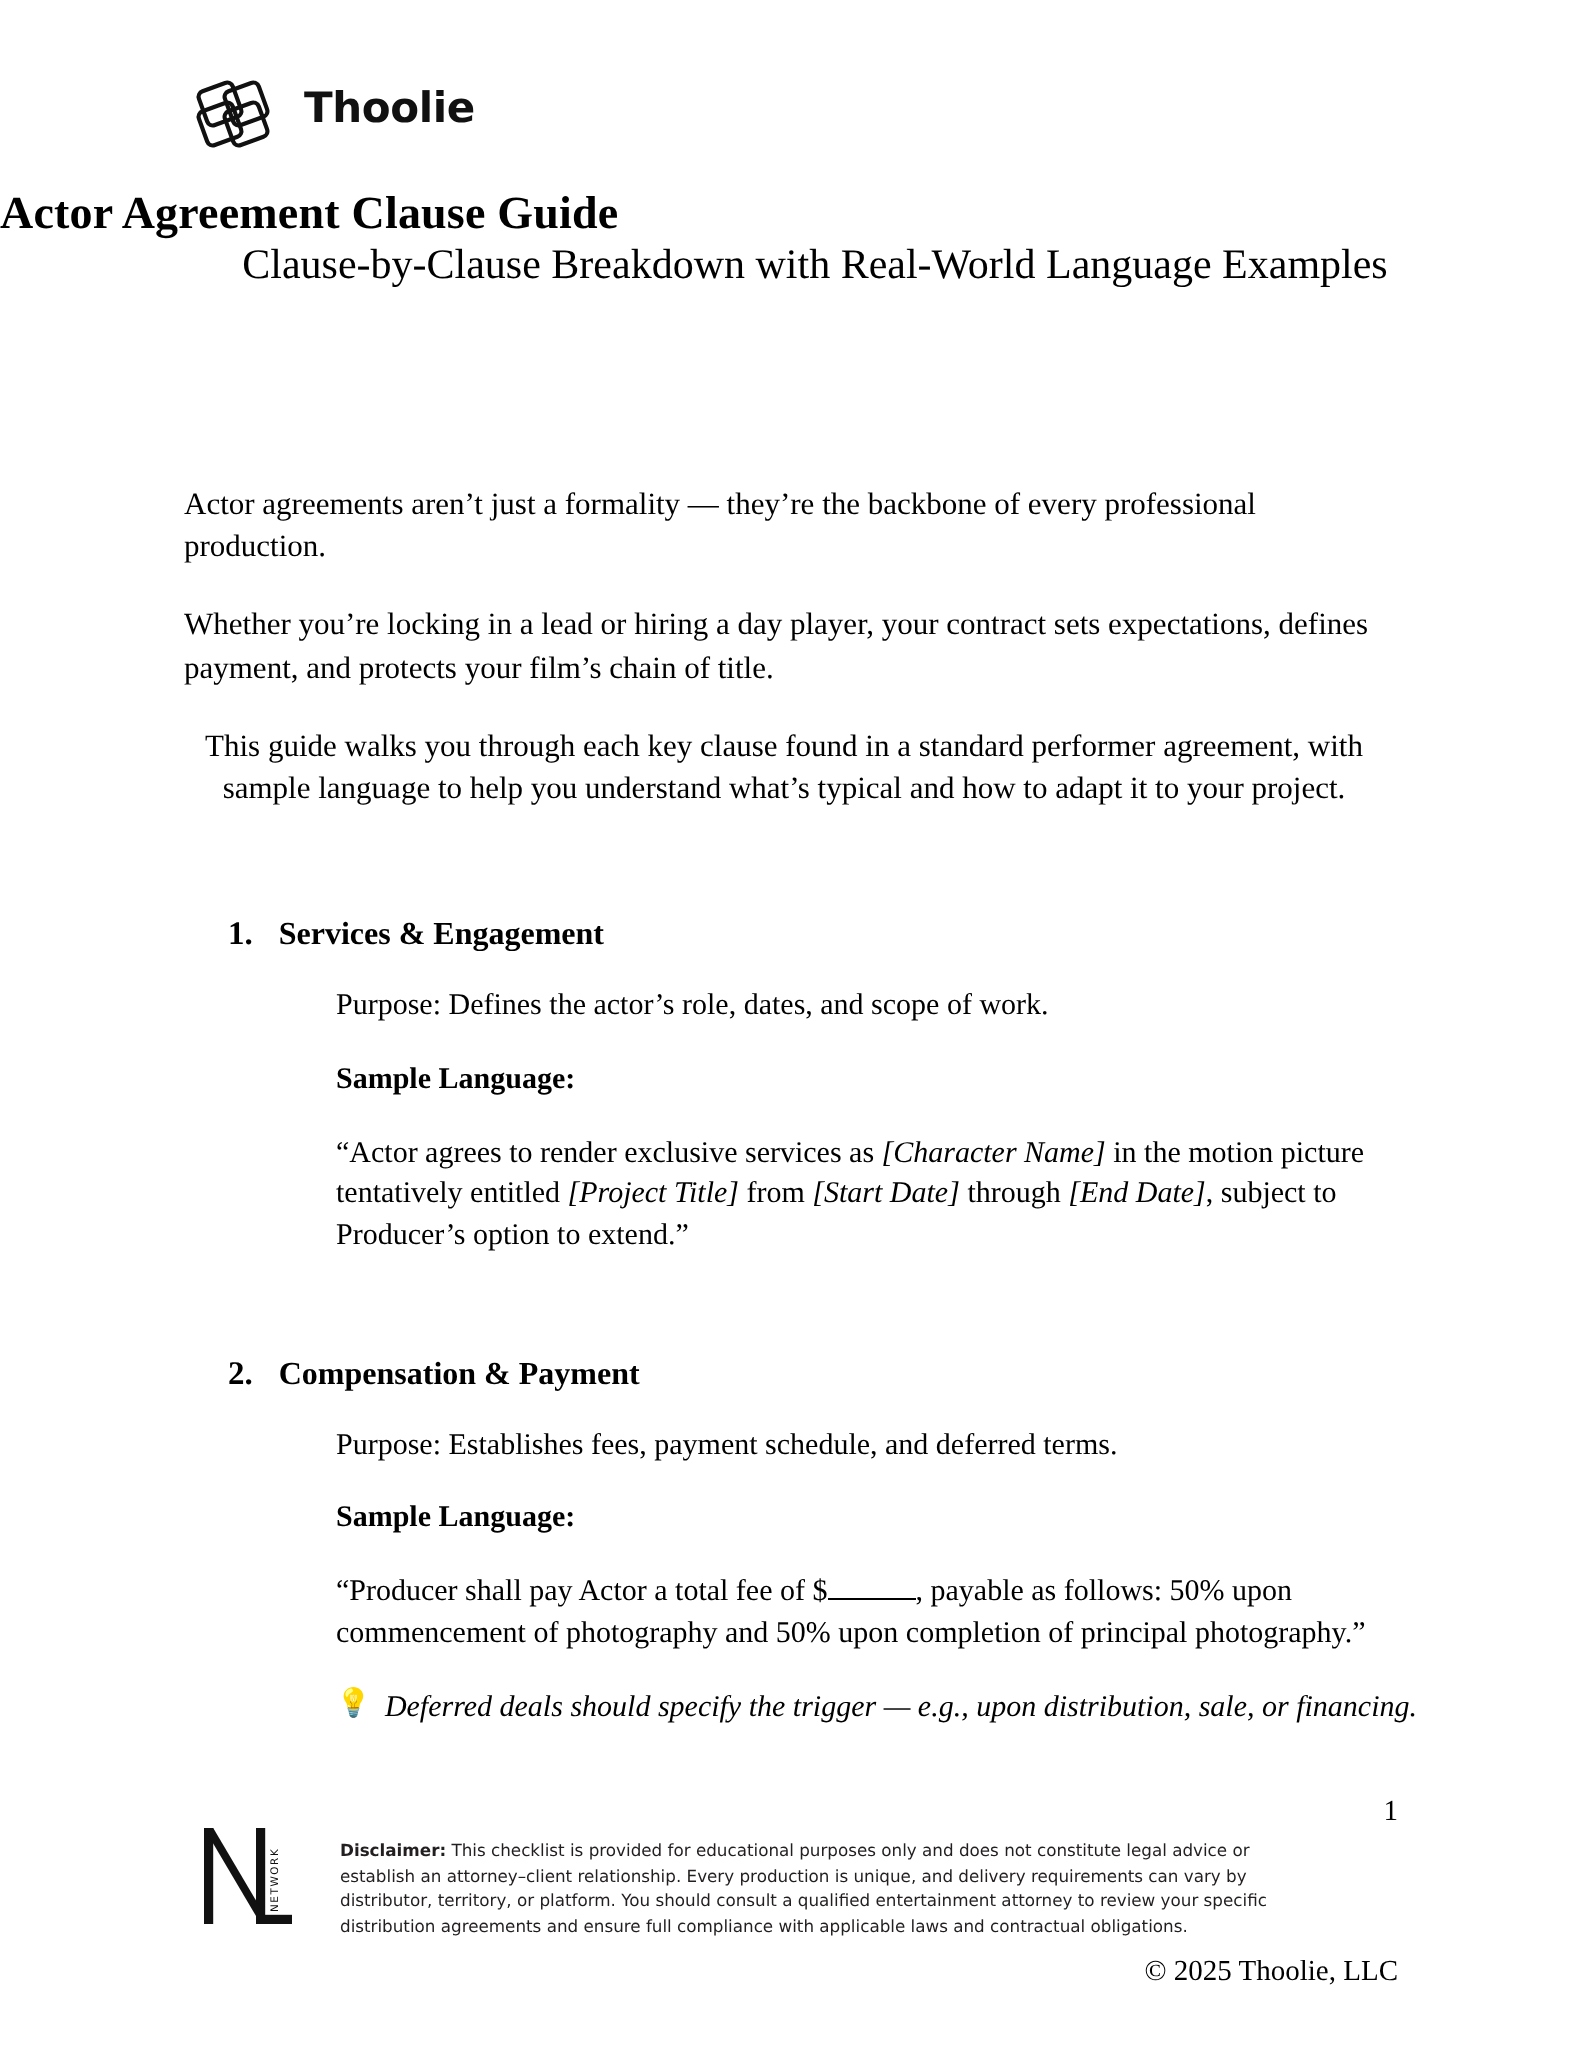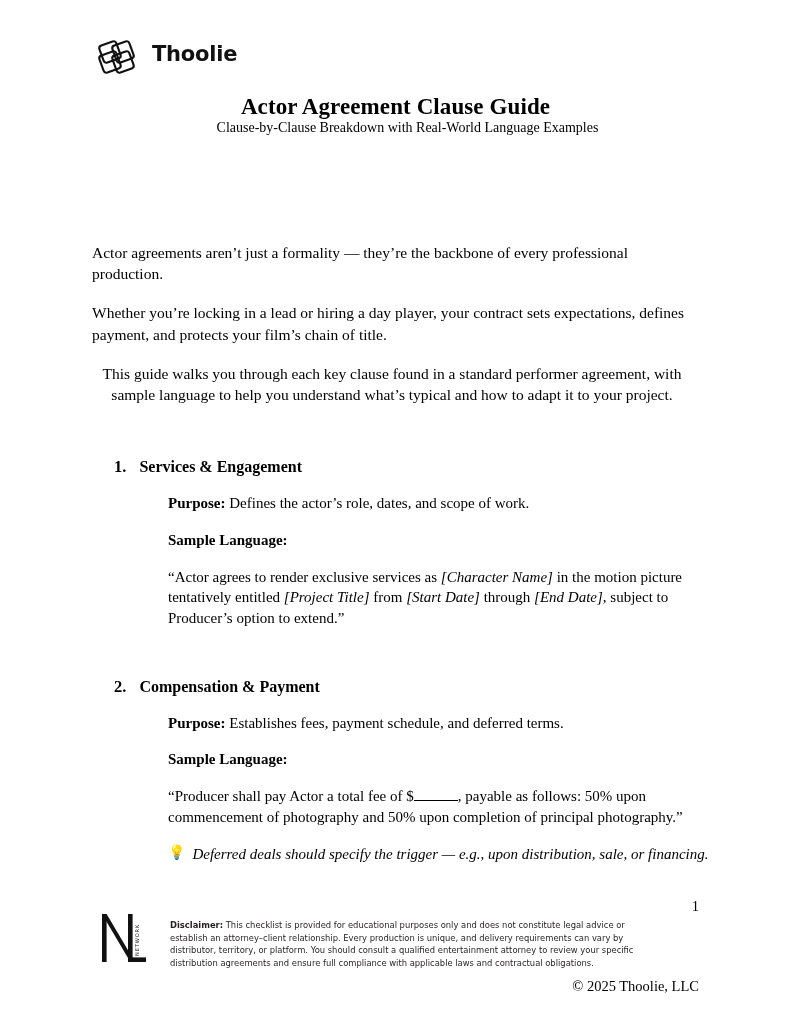--- a/index.html
+++ b/index.html
@@ -43,32 +43,32 @@
     letter-spacing: -0.2px;
     color: #111111;
   }
 
   
   .doc-title {
     position: absolute;
     left: 0;
     right: 0;
     top: 94px;
-    text-align: center;
+    text-align: left;
     font-size: 23px;
     font-weight: bold;
     letter-spacing: 0.1px;
   }
   .doc-subtitle {
     position: absolute;
     left: 0;
     right: 0;
     top: 120px;
     text-align: center;
-    font-size: 14px;
+    font-size: 21px;
     padding-left: 24px;
   }
 
   
   .body-wrap {
     position: absolute;
     left: 92px;
     top: 242px;
     width: 600px;
   }
@@ -102,21 +102,21 @@
   .section-body {
     margin-left: 76px;
     margin-top: 16px;
     width: 545px;
   }
   .purpose {
     font-size: 15px;
     margin: 0 0 18px 0;
     line-height: 1.35;
   }
-  .purpose b { font-weight: bold; }
+  .purpose b { font-weight: normal; }
   .sample-label {
     font-size: 15px;
     font-weight: bold;
     margin: 0 0 18px 0;
   }
   .quote {
     font-size: 15px;
     line-height: 1.38;
     margin: 0;
   }

